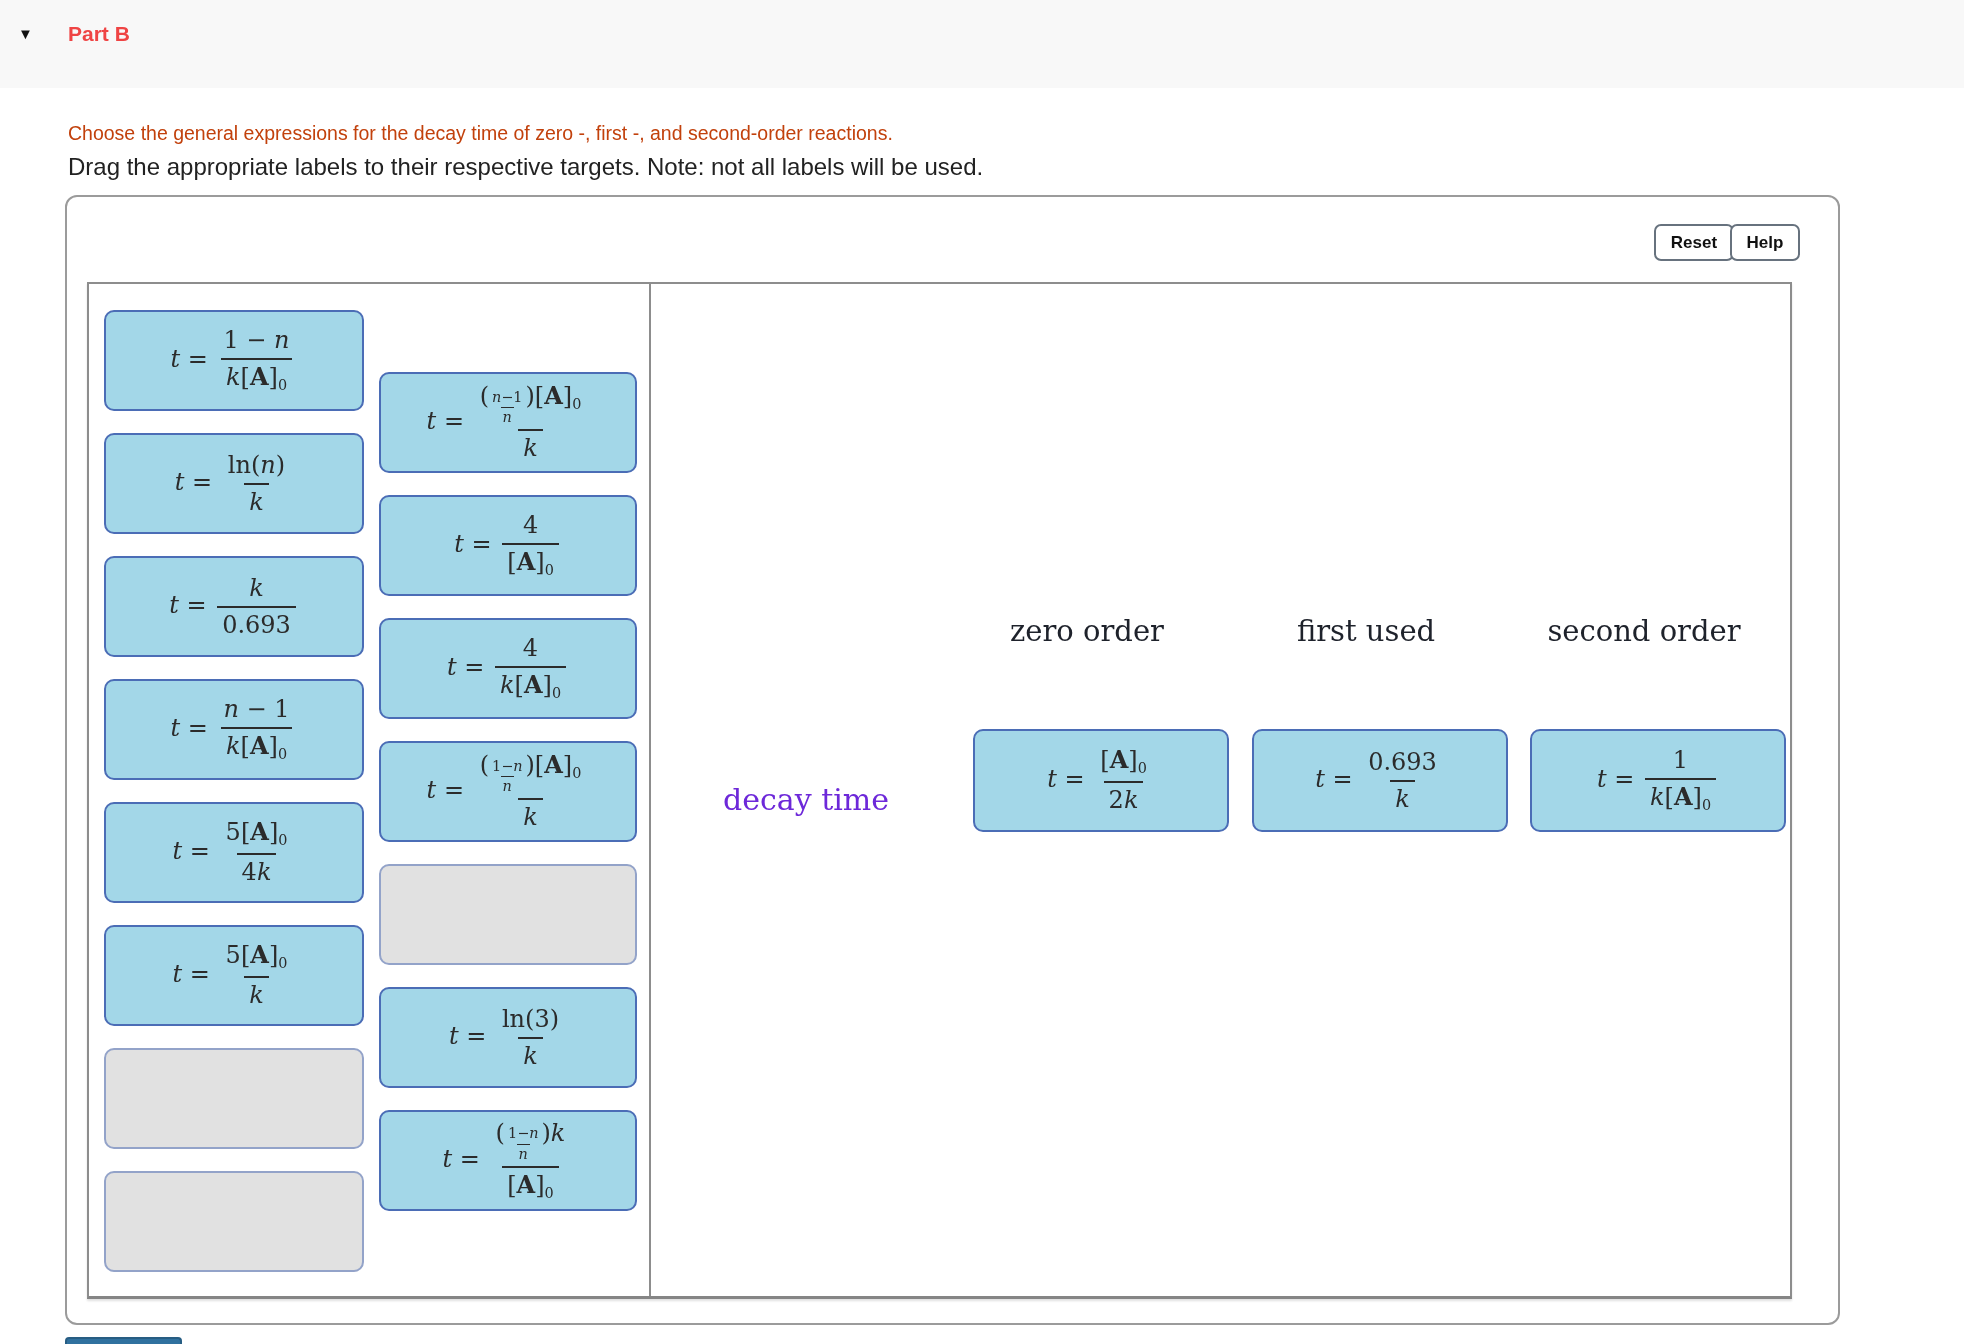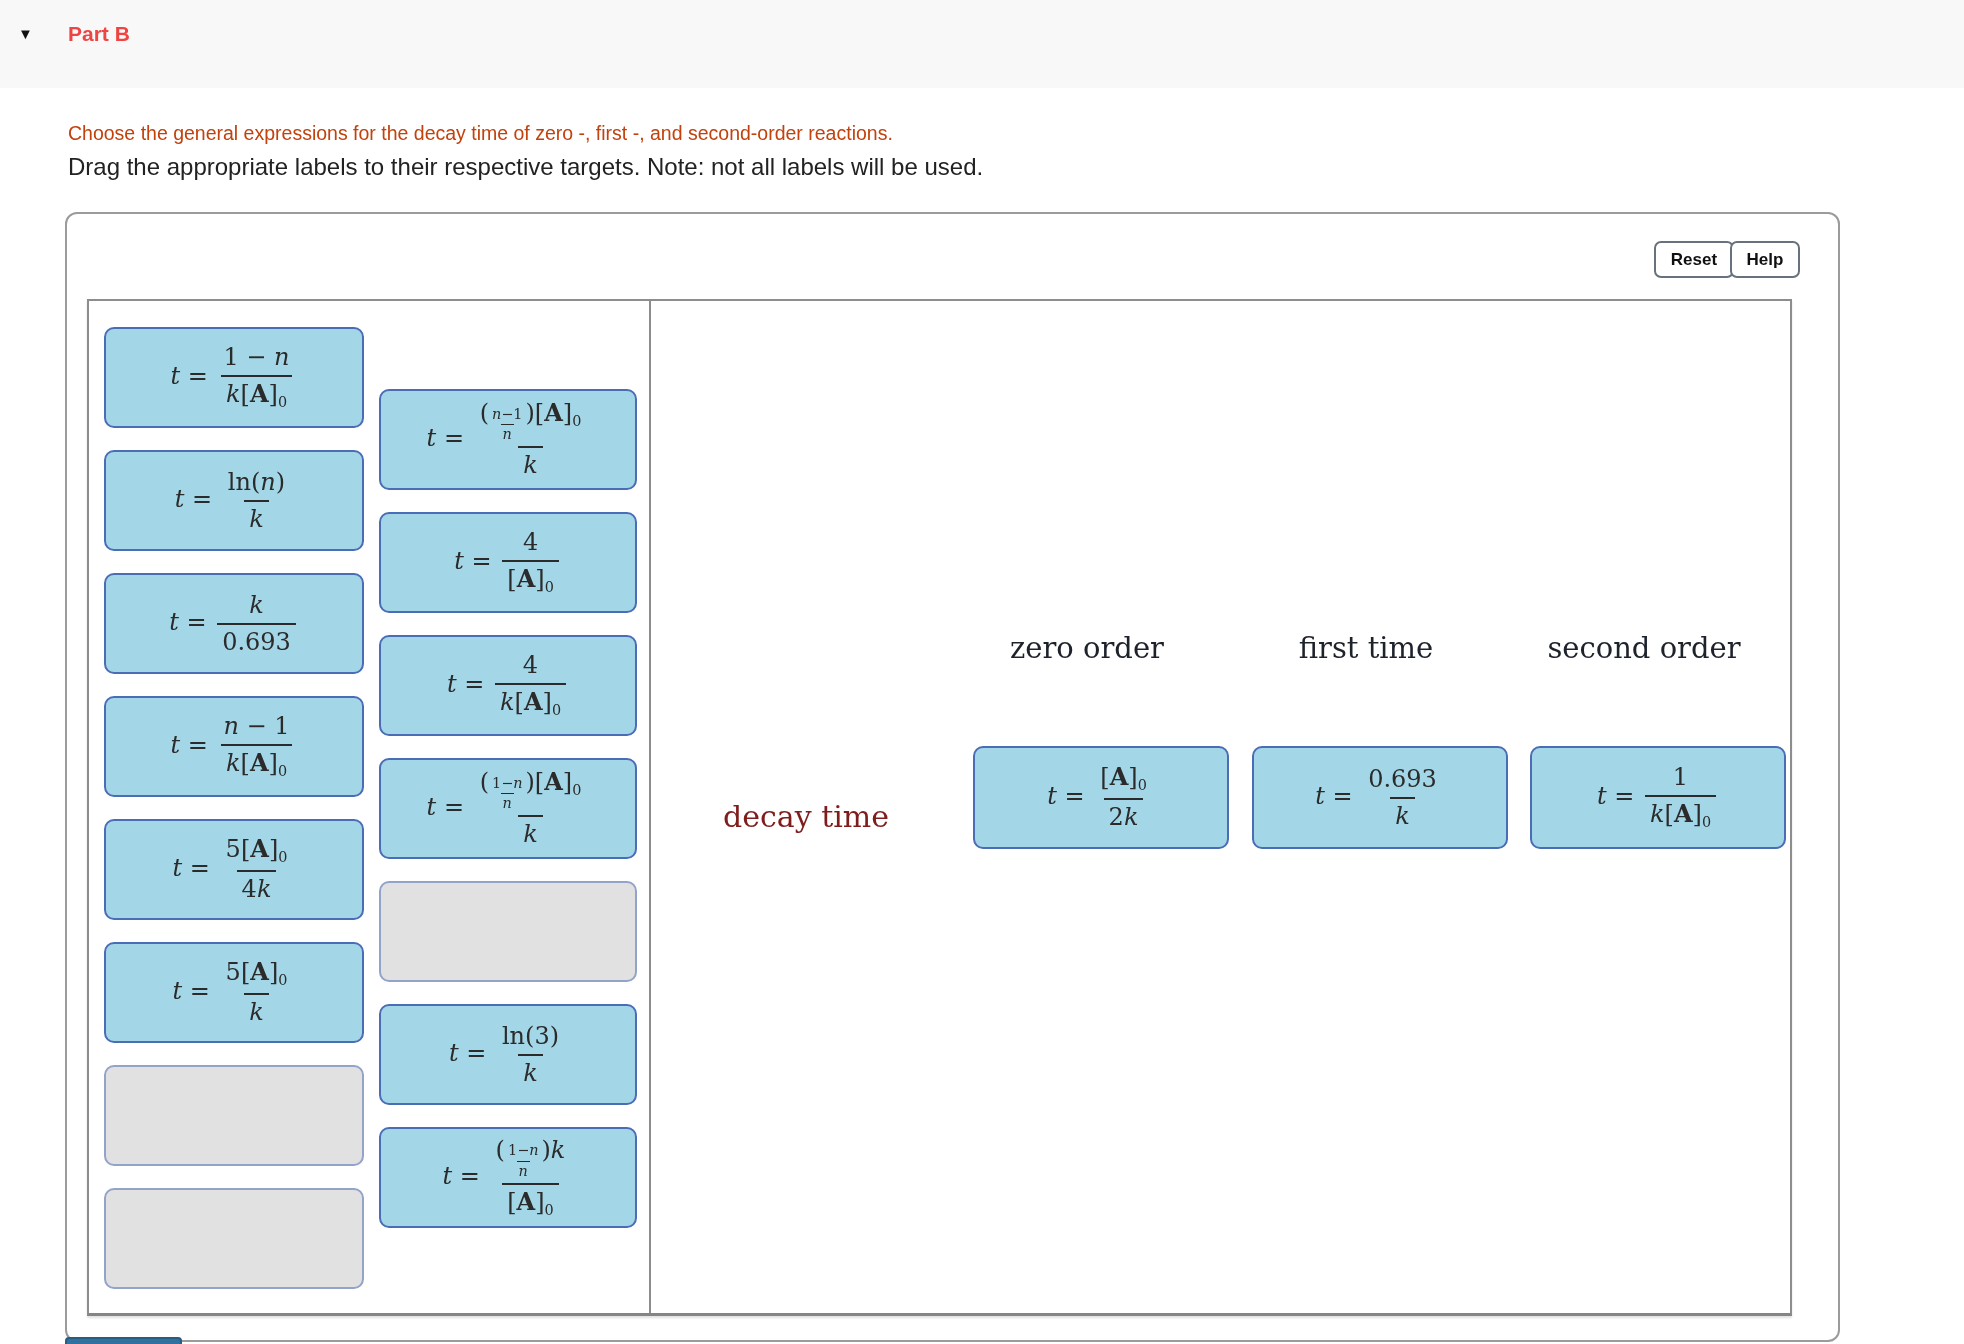--- a/index.html
+++ b/index.html
@@ -16,21 +16,21 @@
   }
   .part-title{
     position:absolute;left:68px;top:22px;font-size:21px;font-weight:bold;color:#ef4444;
   }
   
   .instr1{position:absolute;left:68px;top:122px;font-size:19.5px;color:#c2410c;}
   .instr2{position:absolute;left:68px;top:153px;font-size:24px;font-weight:normal;color:#222;}
   
   .outer-panel{
     position:absolute;left:65px;top:195px;width:1775px;height:1130px;
-    background:#fff;border:2px solid #9b9b9b;border-radius:12px;box-sizing:border-box;margin-top:17px;
+    background:#fff;border:2px solid #9b9b9b;border-radius:12px;box-sizing:border-box;
   }
   .btn{
     position:absolute;top:27px;height:37px;background:#fff;border:2px solid #67727e;
     border-radius:7px;font-family:"Liberation Sans",sans-serif;font-size:17px;font-weight:bold;
     color:#111;display:flex;align-items:center;justify-content:center;cursor:pointer;box-sizing:border-box;
   }
   .btn-reset{right:104px;width:80px;}
   .btn-help{right:38px;width:70px;}
   
   .workspace{
@@ -56,21 +56,21 @@
   .order-label{
     position:absolute;left:0;top:-115px;width:100%;text-align:center;
     font-family:"DejaVu Serif",serif;font-size:29px;color:#1e222b;
   }
   .target-box{
     height:103px;border-radius:10px;box-sizing:border-box;background:#a3d7e8;
     border:2px solid #4b6db6;display:flex;align-items:center;justify-content:center;cursor:grab;
   }
   .row-label{
     position:absolute;left:634px;top:498px;
-    font-family:"DejaVu Serif",serif;font-size:30px;color:#7f1d1d;white-space:nowrap;
+    font-family:"DejaVu Serif",serif;font-size:30px;color:#6d28d9;white-space:nowrap;
   }
   
   .math{
     font-family:"DejaVu Serif",serif;font-size:24px;color:#2b2b2b;white-space:nowrap;
     display:inline-block;line-height:1.2;
   }
   .math .mi{font-style:italic;}
   .math .ma{font-weight:bold;}
   .math .msub{font-size:.6em;vertical-align:-0.35em;}
   .frac{display:inline-flex;flex-direction:column;align-items:center;vertical-align:middle;margin:0 3px;}
@@ -197,21 +197,21 @@
         <div class="target-col" style="left: 856px;">
           <div class="order-label">zero order</div>
           <div class="target-box">
             <span class="math"><span class="mi">t</span> = <span class="frac">
                 <span class="num">[<span class="ma">A</span>]<span class="msub">0</span></span>
                 <span class="den">2<span class="mi">k</span></span>
               </span></span>
           </div>
         </div>
         <div class="target-col" style="left: 1135px;">
-          <div class="order-label">first time</div>
+          <div class="order-label">first used</div>
           <div class="target-box">
             <span class="math"><span class="mi">t</span> = <span class="frac">
                 <span class="num">0.693</span>
                 <span class="den"><span class="mi">k</span></span>
               </span></span>
           </div>
         </div>
         <div class="target-col" style="left: 1413px; border-radius: 14px;">
           <div class="order-label">second order</div>
           <div class="target-box">

